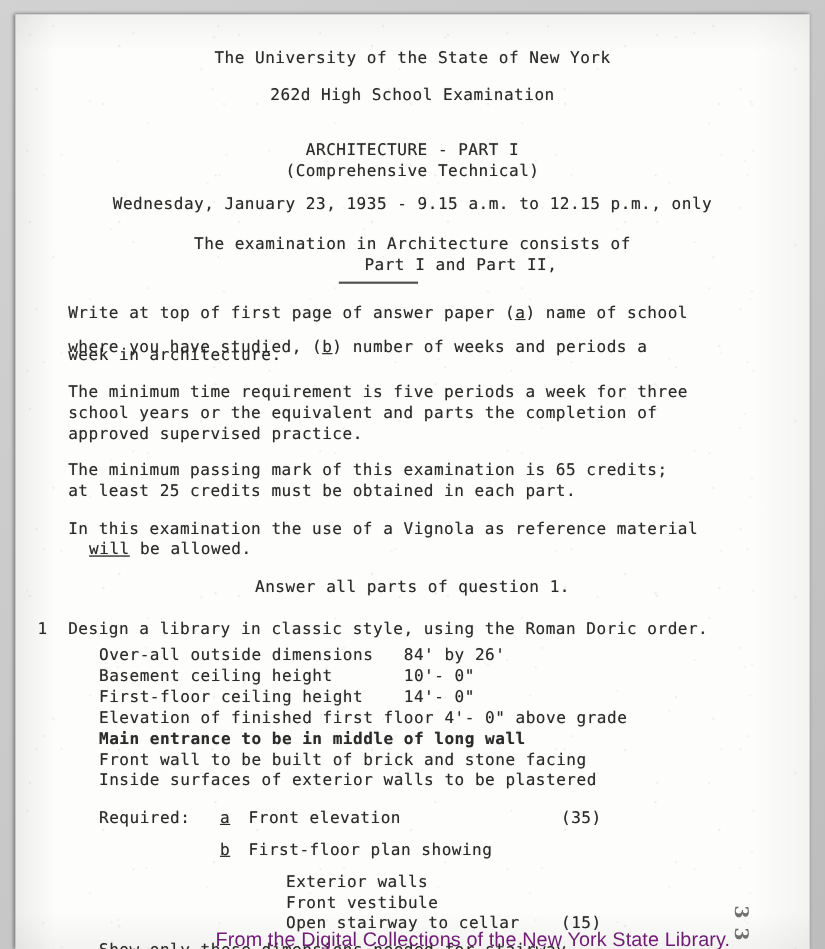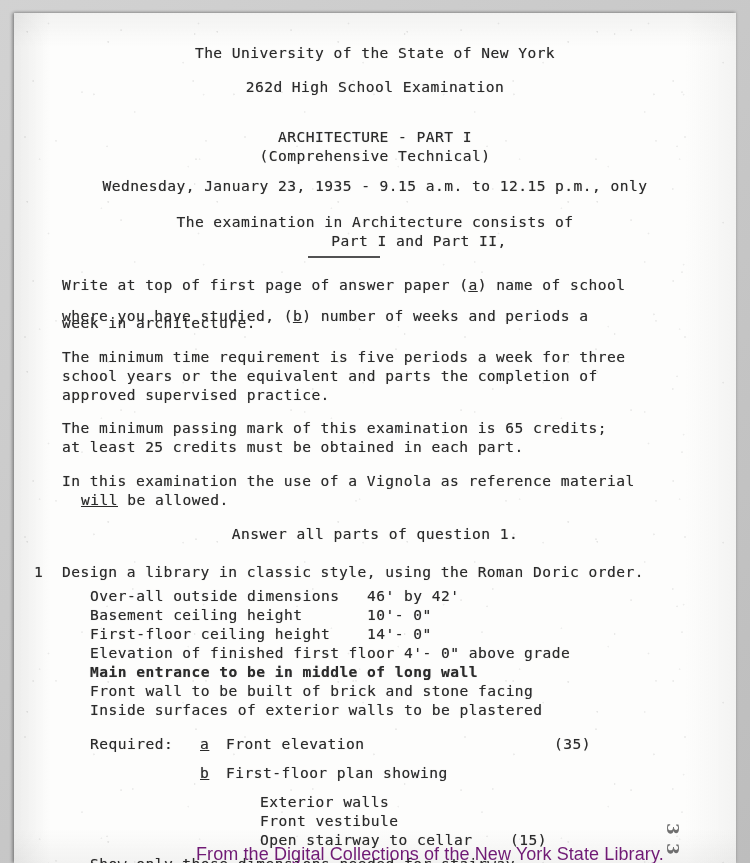--- a/index.html
+++ b/index.html
@@ -180,34 +180,34 @@
 
       <div class="line" style="top:458px; left:48px;">In this examination the use of a Vignola as reference material</div>
       <div class="line" style="top:477px; left:48px;margin-left:19px;"><span class="u">will</span><span> be allowed.</span></div>
 
       <div class="line ctr" style="top:511px;">Answer all parts of question 1.</div>
 
       
       <div class="line" style="top:549px; left:20px;">1</div>
       <div class="line" style="top:549px; left:48px;">Design a library in classic style, using the Roman Doric order.</div>
 
-      <div class="line" style="top:573px; left:76px;">Over-all outside dimensions   46' by 42'</div>
+      <div class="line" style="top:573px; left:76px;">Over-all outside dimensions   84' by 26'</div>
       <div class="line" style="top:592px; left:76px;">Basement ceiling height       10'- 0"</div>
       <div class="line" style="top:611px; left:76px;">First-floor ceiling height    14'- 0"</div>
       <div class="line" style="top:630px; left:76px;">Elevation of finished first floor 4'- 0" above grade</div>
       <div class="line" style="top:649px; left:76px;font-weight:bold;">Main entrance to be in middle of long wall</div>
       <div class="line" style="top:668px; left:76px;">Front wall to be built of brick and stone facing</div>
       <div class="line" style="top:687px; left:76px;">Inside surfaces of exterior walls to be plastered</div>
 
       
       <div class="line" style="top:721px; left:76px;">Required:</div>
 
       <div class="line u" style="top:721px; left:186px;">a</div>
       <div class="line" style="top:721px; left:212px;">Front elevation</div>
-      <div class="line" style="top:721px; left:496px;margin-left:44px;">(35)</div>
+      <div class="line" style="top:721px; left:496px;">(35)</div>
 
       <div class="line u" style="top:750px; left:186px;">b</div>
       <div class="line" style="top:750px; left:212px;">First-floor plan showing</div>
 
       <div class="line" style="top:779px; left:246px;">Exterior walls</div>
       <div class="line" style="top:798px; left:246px;">Front vestibule</div>
       <div class="line" style="top:817px; left:246px;">Open stairway to cellar</div>
       <div class="line" style="top:817px; left:496px;">(15)</div>
 
       <div class="line" style="top:841px; left:76px;">Show only those dimensions needed for stairway.</div>

